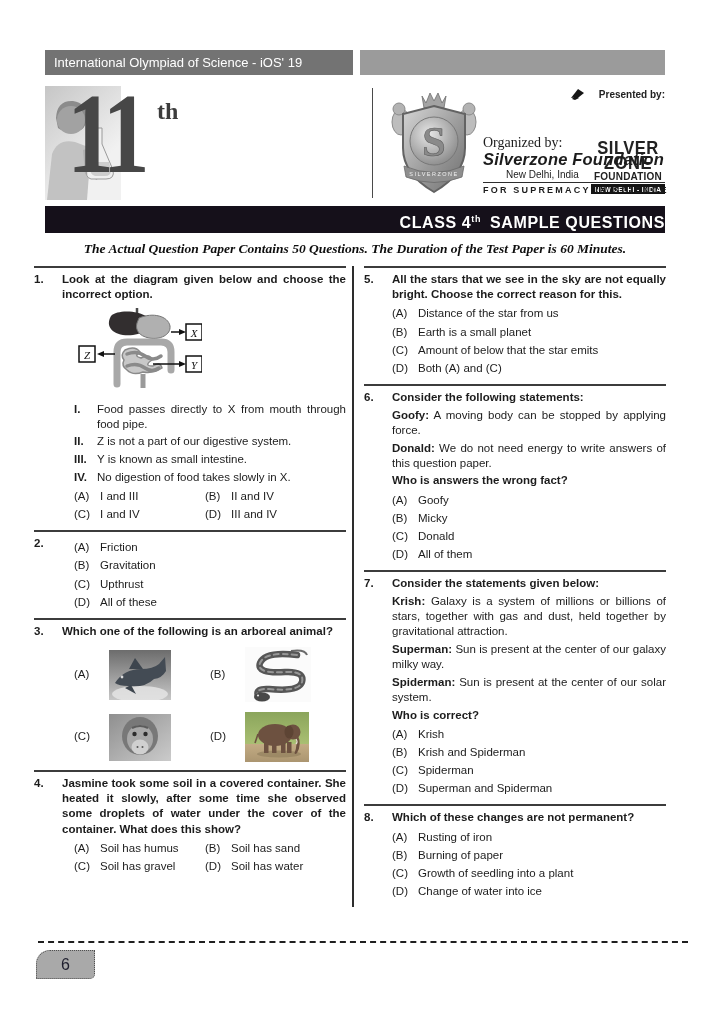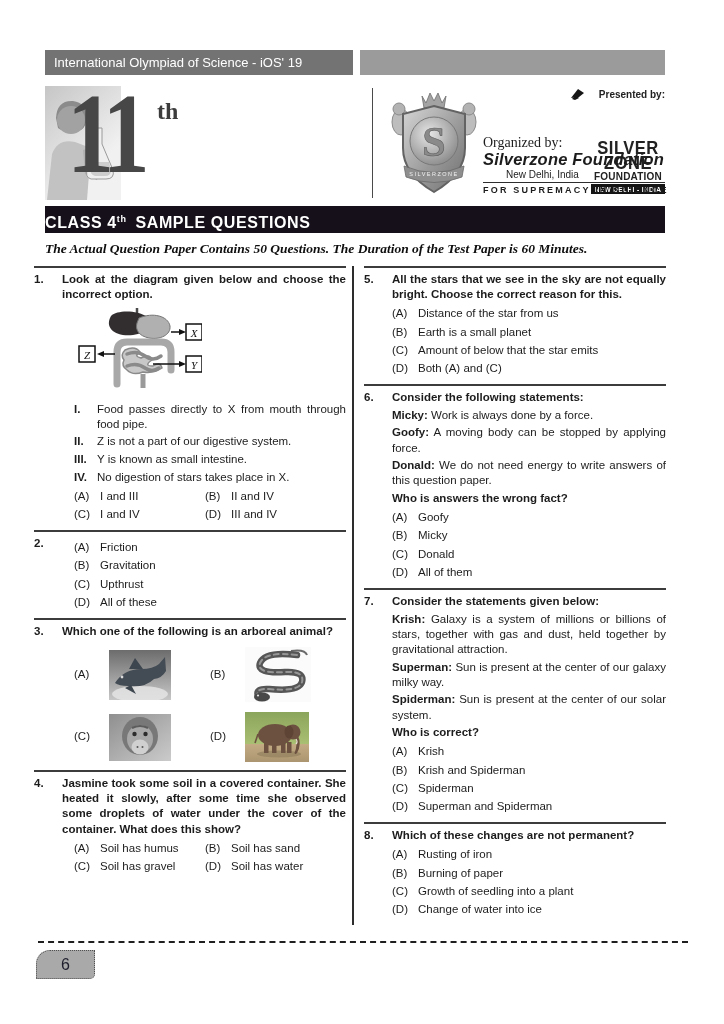--- a/index.html
+++ b/index.html
@@ -41,24 +41,24 @@
   .org-block{position:absolute;left:0;top:48px;width:182px;}
   .org-by{font-family:"Liberation Serif",serif;font-size:14px;line-height:14px;}
   .org-name{font-size:16.5px;font-weight:800;letter-spacing:.2px;line-height:19px;white-space:nowrap;font-style:italic;}
   .org-city{font-size:10px;line-height:11px;padding-left:23px;}
   .org-tagline{margin-top:2px;border-top:1.5px solid #2e2e2e;border-bottom:1.5px solid #2e2e2e;
                font-size:9px;font-weight:700;letter-spacing:2.2px;padding:2px 0 17px;white-space:nowrap;}
   .org-web{font-size:10.5px;font-weight:600;letter-spacing:.4px;margin-top:2.5px;}
 
   
   .classbar{position:absolute;top:206px;left:45px;width:620px;height:27px;background:#15101a;color:#fff;
-            text-align:left;font-size:16px;font-weight:800;line-height:27px;letter-spacing:.6px;}
+            text-align:right;font-size:16px;font-weight:800;line-height:27px;letter-spacing:.6px;}
   .classbar sup{font-size:9px;}
   .classbar .suffix{margin-left:9px;}
-  .note{position:absolute;top:241px;left:45px;width:620px;text-align:left;
+  .note{position:absolute;top:241px;left:45px;width:620px;text-align:center;
         font-family:"Liberation Serif",serif;font-style:italic;font-weight:700;font-size:13.5px;color:#0e0e0e;}
 
   
   .columns{position:absolute;top:266px;left:34px;width:632px;display:flex;align-items:stretch;}
   .col-left{width:312px;}
   .col-div{width:2px;background:#2d2d2d;margin-left:6px;}
   .col-right{flex:1;margin-left:6px;padding-left:4px;}
   .q{border-top:2px solid #3c3c3c;padding:4px 0 8px;font-size:11.5px;line-height:1.32;}
   .qrow{display:flex;}
   .qnum{flex:0 0 28px;font-weight:700;}
@@ -208,21 +208,21 @@
               <div class="srow">
                   <div class="slabel">II.</div>
                   <div class="stext">Z is not a part of our digestive system.</div>
                 </div>
               <div class="srow">
                   <div class="slabel">III.</div>
                   <div class="stext">Y is known as small intestine.</div>
                 </div>
               <div class="srow">
                   <div class="slabel">IV.</div>
-                  <div class="stext">No digestion of stars takes place in X.</div>
+                  <div class="stext">No digestion of food takes slowly in X.</div>
                 </div>
             </div>
             <div class="optgrid indent">
               <div class="opt">
                   <div class="olabel">(A)</div>
                   <div>I and III</div>
                 </div>
               <div class="opt">
                   <div class="olabel">(B)</div>
                   <div>II and IV</div>
@@ -411,21 +411,20 @@
             </div>
           </div>
         </div>
       </div>
 
       <div class="q">
         <div class="qrow">
           <div class="qnum">6.</div>
           <div class="qbody">
             <div class="qtext">Consider the following statements:</div>
-            <div class="sline"><span class="speaker">Micky:</span> <span>Work is always done by a force.</span></div>
             <div class="sline"><span class="speaker">Goofy:</span> <span>A moving body can be stopped by applying force.</span></div>
             <div class="sline"><span class="speaker">Donald:</span> <span>We do not need energy to write answers of this question paper.</span></div>
             <div class="subq">Who is answers the wrong fact?</div>
             <div class="optlist">
               <div class="opt">
                   <div class="olabel">(A)</div>
                   <div>Goofy</div>
                 </div>
               <div class="opt">
                   <div class="olabel">(B)</div>

